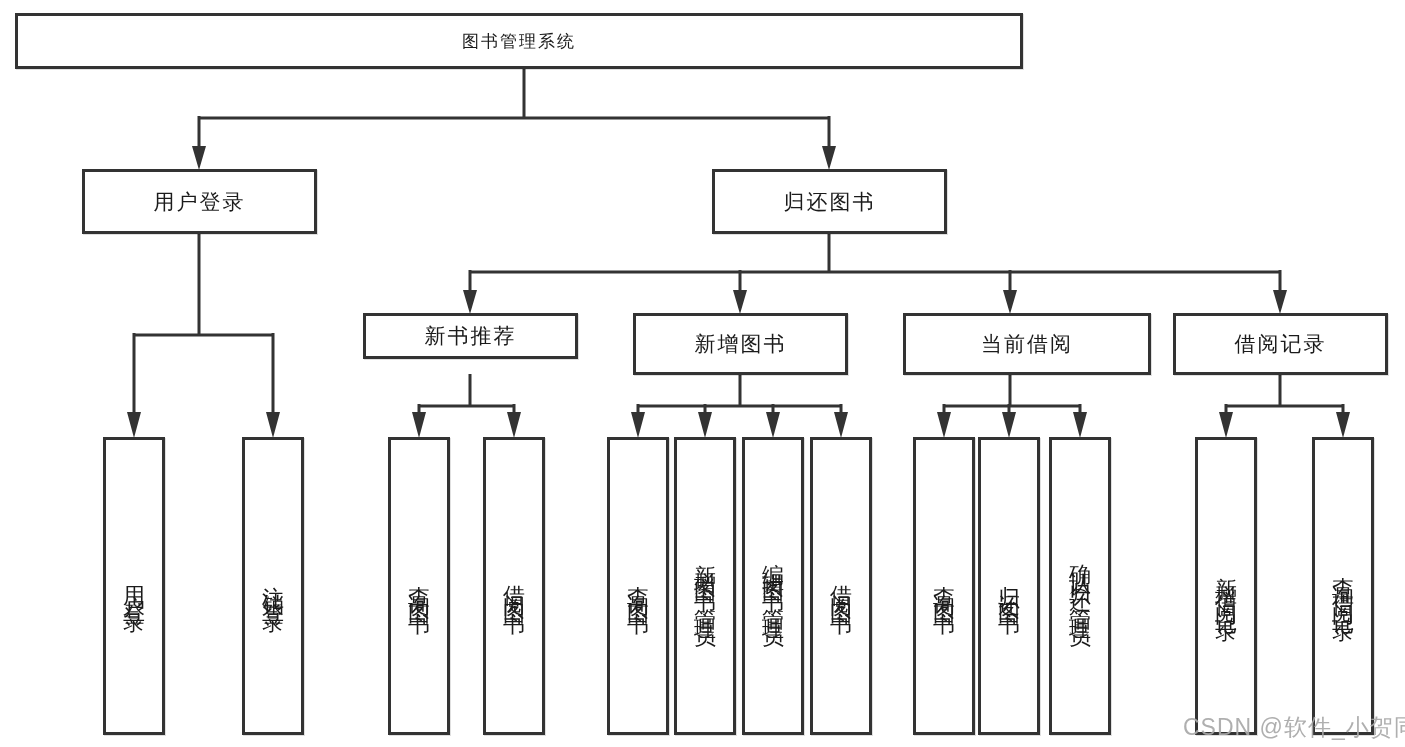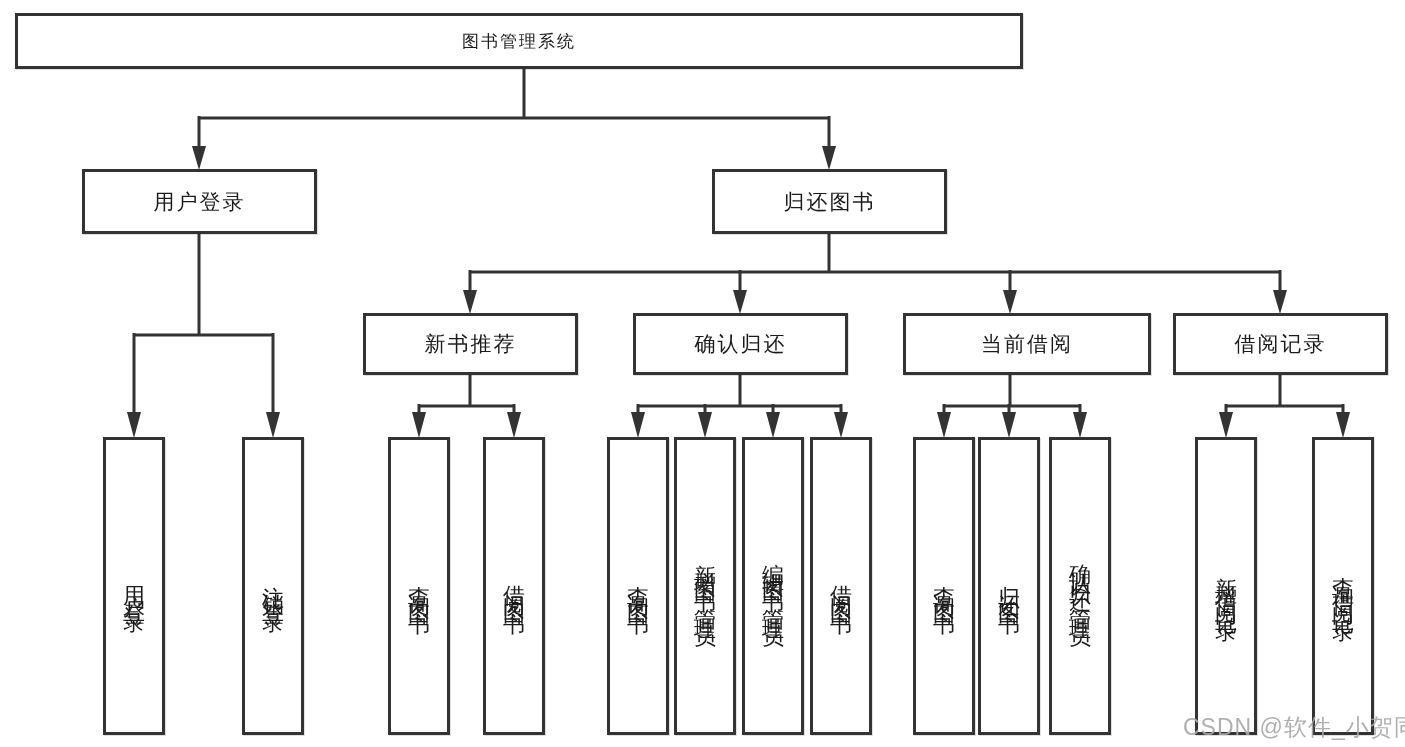--- a/index.html
+++ b/index.html
@@ -130,25 +130,25 @@
     <span>图书管理系统</span>
   </div>
 
   <div class="node node-h" style="left:82px; top:169px; width:235px; height:65px;">
     <span>用户登录</span>
   </div>
   <div class="node node-h" style="left:712px; top:169px; width:235px; height:65px;">
     <span>归还图书</span>
   </div>
 
-  <div class="node node-h" style="left:363px; top:313px; width:215px; height:62px;">
+  <div class="node node-h" style="left:363px; top:313px; width:215px; height:46px;">
     <span>新书推荐</span>
   </div>
   <div class="node node-h" style="left:633px; top:313px; width:215px; height:62px;">
-    <span>确认归还</span>
+    <span>新增图书</span>
   </div>
   <div class="node node-h" style="left:903px; top:313px; width:248px; height:62px;">
     <span>当前借阅</span>
   </div>
   <div class="node node-h" style="left:1173px; top:313px; width:215px; height:62px;">
     <span>借阅记录</span>
   </div>
 
   <div class="node node-v" style="left:103px; top:437px; width:62px; height:298px;">
     <span>用户登录</span>

